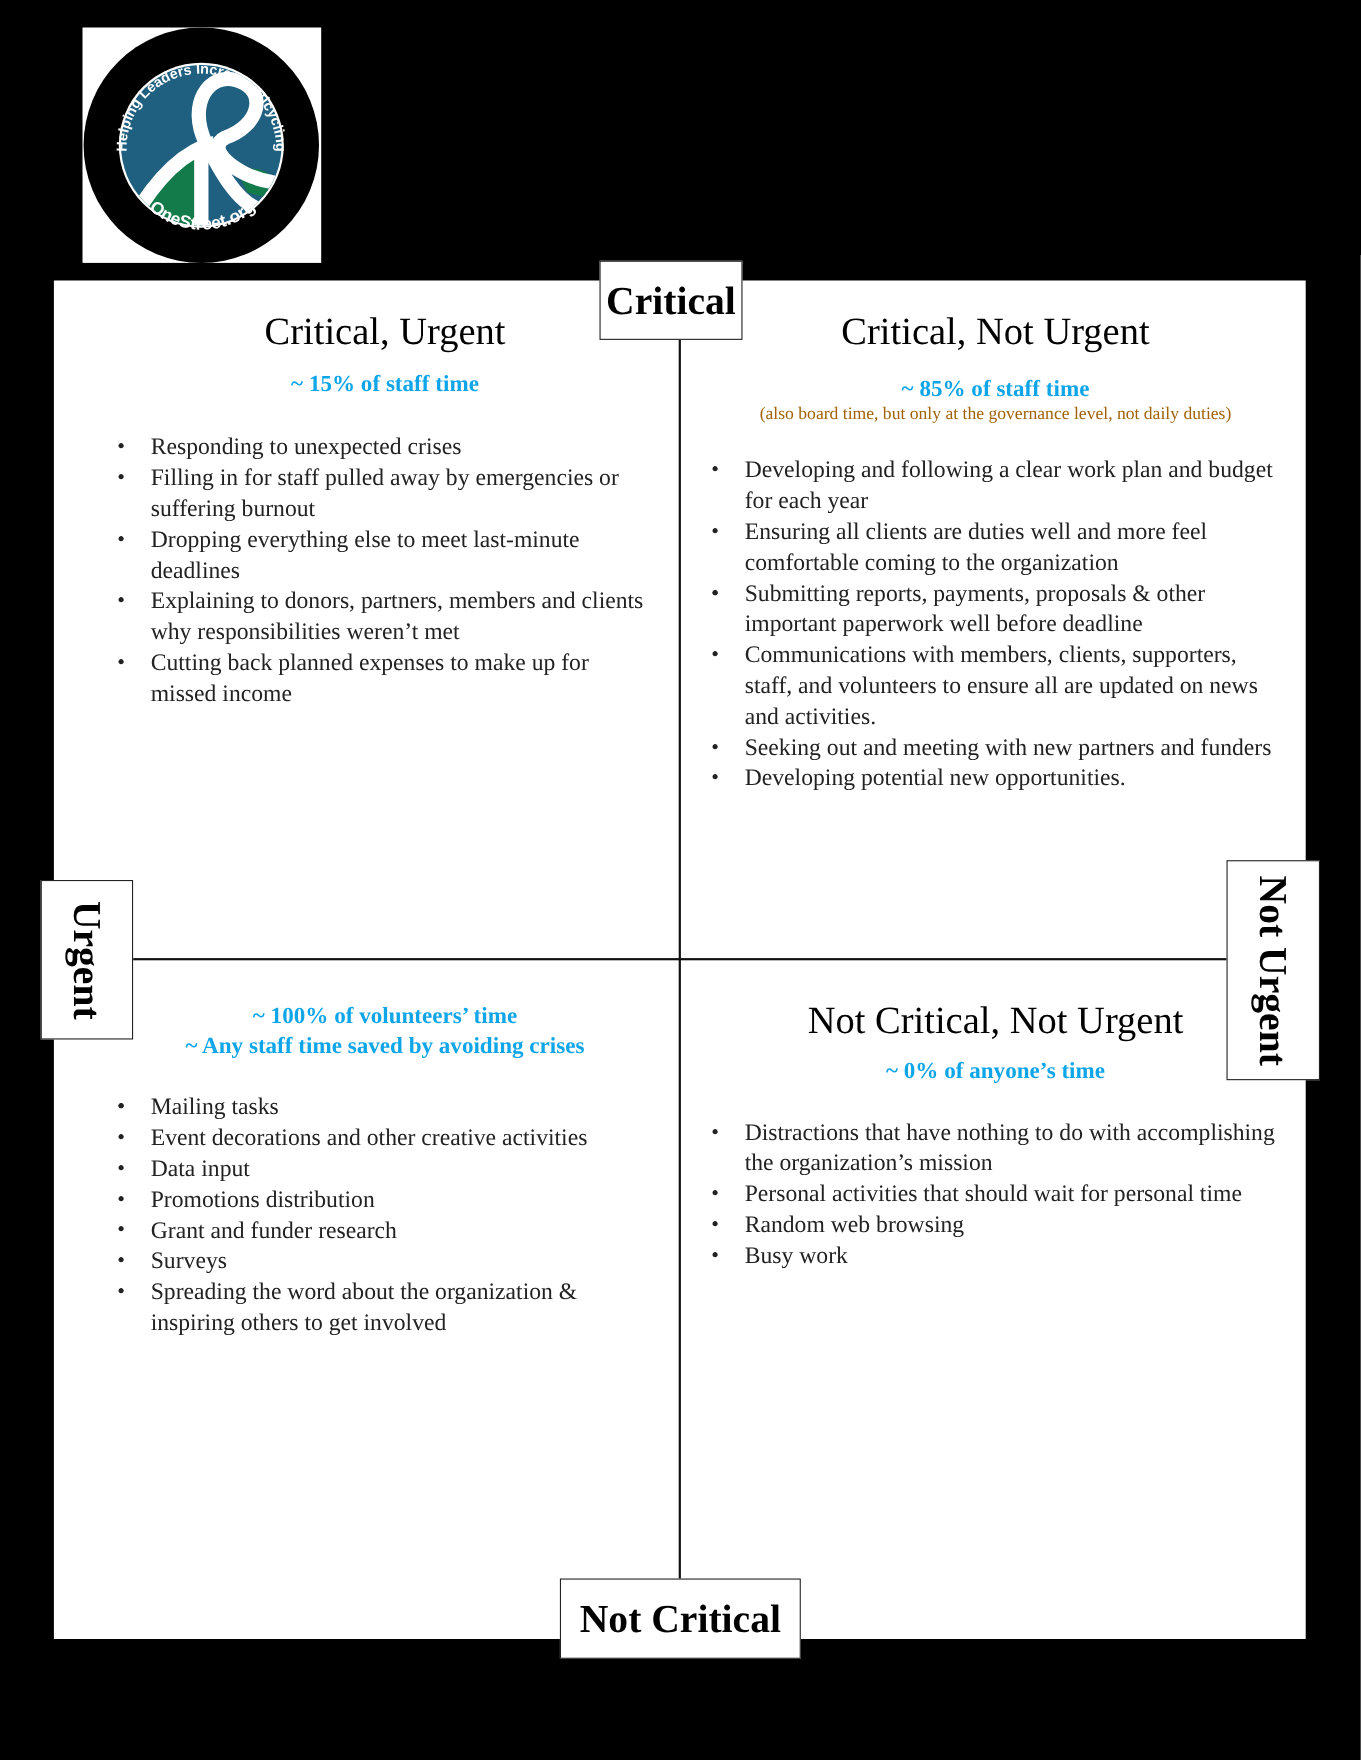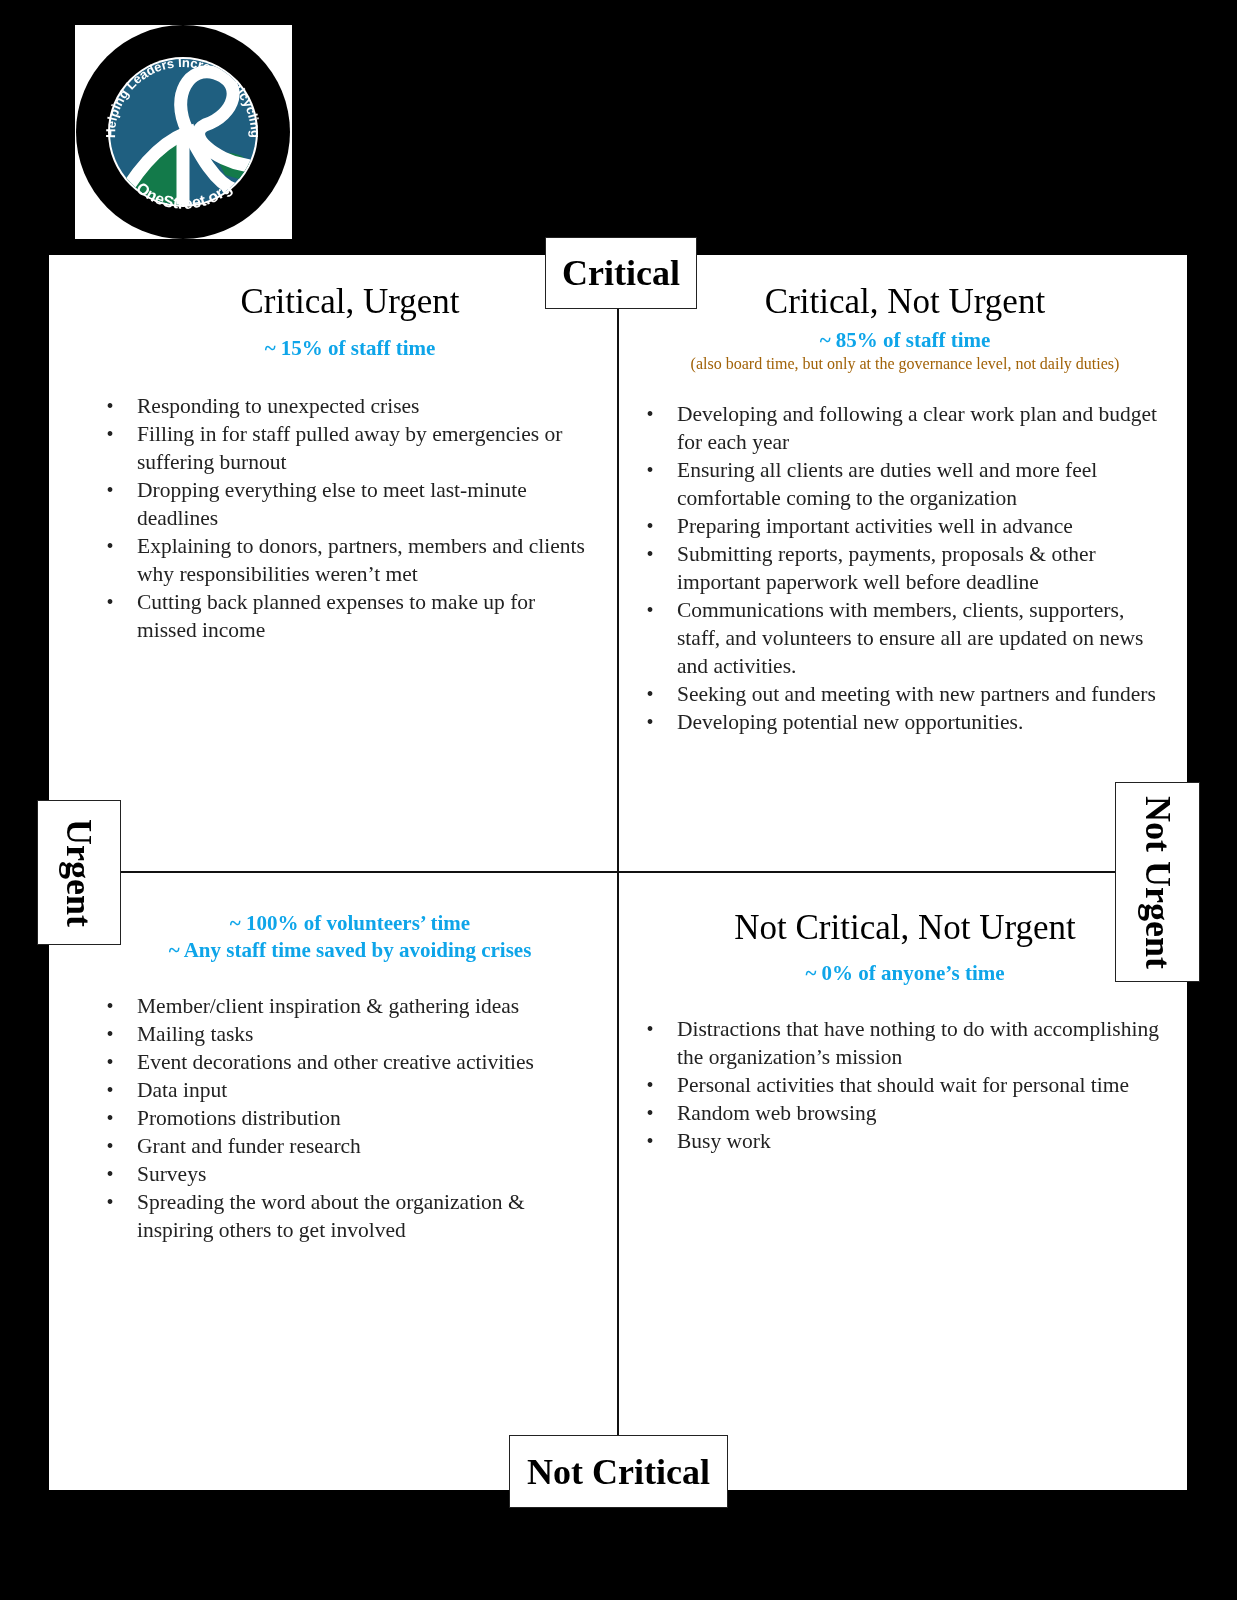--- a/index.html
+++ b/index.html
@@ -20,21 +20,21 @@
       position: absolute; left: 49px; top: 255px; width: 1138px; height: 1235px;
       background: #ffffff;
     }
     .vline { position: absolute; left: 617px; top: 309px; width: 2px; height: 1128px; background: #111; }
     .hline { position: absolute; left: 121px; top: 871px; width: 995px; height: 2px; background: #111; }
     .axis-box {
       position: absolute; background: #ffffff; border: 1.5px solid #222;
       box-sizing: border-box; display: flex; align-items: center; justify-content: center;
       font-weight: bold; font-size: 36px; color: #000;
     }
-    .axis-critical { left: 545px; top: 237px; width: 152px; height: 72px; }
+    .axis-critical { left: 545px; top: 237px; width: 130px; height: 72px; }
     .axis-notcritical { left: 509px; top: 1435px; width: 219px; height: 73px; text-align: center; }
     .axis-urgent { left: 37px; top: 800px; width: 84px; height: 145px; }
     .axis-noturgent { left: 1115px; top: 782px; width: 85px; height: 200px; }
     .vtext { writing-mode: vertical-rl; white-space: nowrap; }
 
     .quad { position: absolute; }
     .quad h2 {
       margin: 0; text-align: center; font-weight: normal; font-size: 35px; line-height: 40px; color: #000;
     }
     .quad .sub {
@@ -110,38 +110,38 @@
     <li><span class="bullet">•</span><span>Responding to unexpected crises</span></li>
     <li><span class="bullet">•</span><span>Filling in for staff pulled away by emergencies or suffering burnout</span></li>
     <li><span class="bullet">•</span><span>Dropping everything else to meet last-minute deadlines</span></li>
     <li><span class="bullet">•</span><span>Explaining to donors, partners, members and clients why responsibilities weren’t met</span></li>
     <li><span class="bullet">•</span><span>Cutting back planned expenses to make up for missed income</span></li>
   </ul>
 </div>
 
 <div class="quad q-cnu">
   <h2>Critical, Not Urgent</h2>
-  <div class="sub" style="margin-top:5px;text-align:center;">~ 85% of staff time</div>
+  <div class="sub" style="margin-top:18px;text-align:center;">~ 85% of staff time</div>
   <div class="note">(also board time, but only at the governance level, not daily duties)</div>
   <ul style="margin-top:26px;">
     <li><span class="bullet">•</span><span>Developing and following a clear work plan and budget for each year</span></li>
     <li><span class="bullet">•</span><span>Ensuring all clients are duties well and more feel comfortable coming to the organization</span></li>
-    <li><span class="bullet">•</span><span>Preparing important activities well in advance</span></li>
+    <li><span class="bullet">•</span></li>
     <li><span class="bullet">•</span><span>Submitting reports, payments, proposals &amp; other important paperwork well before deadline</span></li>
     <li><span class="bullet">•</span><span>Communications with members, clients, supporters, staff, and volunteers to ensure all are updated on news and activities.</span></li>
     <li><span class="bullet">•</span><span>Seeking out and meeting with new partners and funders</span></li>
     <li><span class="bullet">•</span><span>Developing potential new opportunities.</span></li>
   </ul>
 </div>
 
 <div class="quad q-ncu">
   <div class="sub" style="margin-top:12px;">~ 100% of volunteers’ time</div>
   <div class="sub">~ Any staff time saved by avoiding crises</div>
   <ul style="margin-top:28px;">
-    <li><span class="bullet">•</span><span>Member/client inspiration &amp; gathering ideas</span></li>
+    <li><span class="bullet">•</span></li>
     <li><span class="bullet">•</span><span>Mailing tasks</span></li>
     <li><span class="bullet">•</span><span>Event decorations and other creative activities</span></li>
     <li><span class="bullet">•</span><span>Data input</span></li>
     <li><span class="bullet">•</span><span>Promotions distribution</span></li>
     <li><span class="bullet">•</span><span>Grant and funder research</span></li>
     <li><span class="bullet">•</span><span>Surveys</span></li>
     <li><span class="bullet">•</span><span>Spreading the word about the organization &amp; inspiring others to get involved</span></li>
   </ul>
 </div>
 

